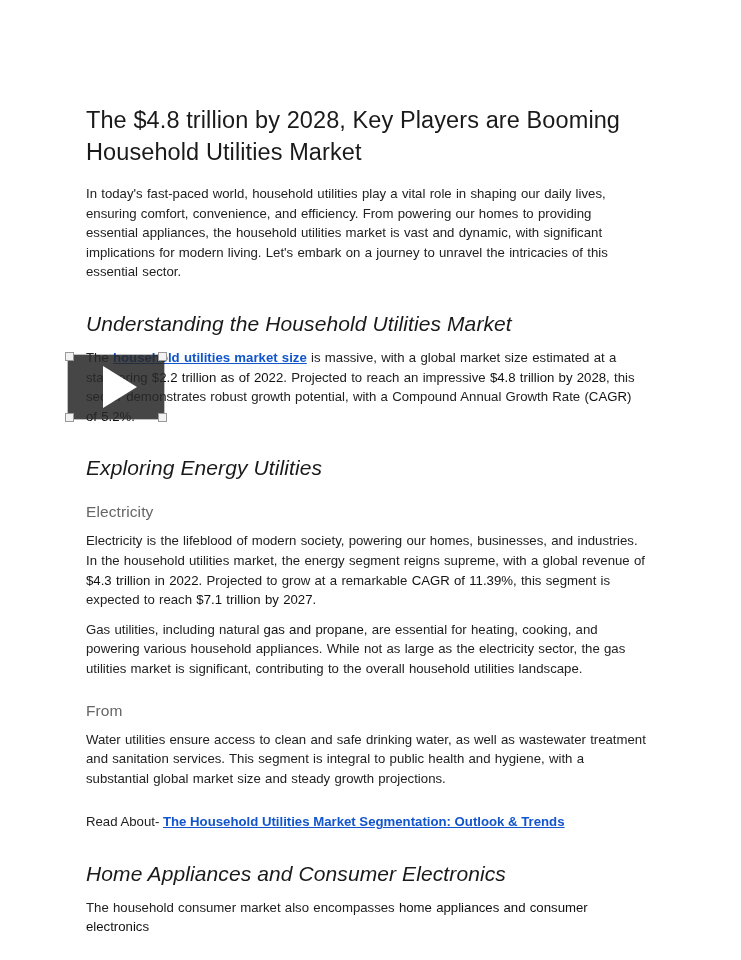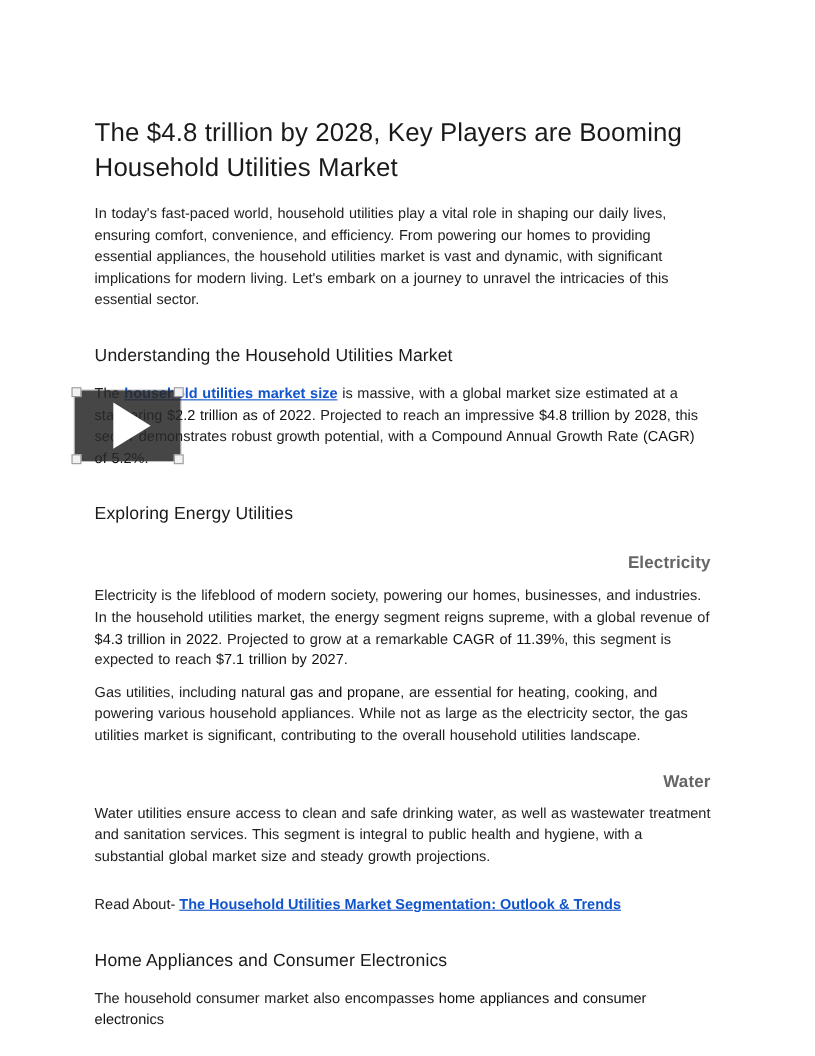--- a/index.html
+++ b/index.html
@@ -32,36 +32,36 @@
   h1.doc-title {
     font-size: 23.5px;
     font-weight: 400;
     line-height: 32px;
     color: #1a1a1a;
     margin: 0 0 16px 0;
     letter-spacing: 0.1px;
   }
 
   h2.section-heading {
-    font-size: 16px;
+    font-size: 21px;
     font-weight: 400;
     line-height: 24px;
     color: #1a1a1a;
     margin: 30px 0 12px 0;
     letter-spacing: 0.1px;
+    font-style: italic;
   }
 
   h3.sub-heading {
     font-size: 15.5px;
-    font-weight: 700;
+    font-weight: 400;
     line-height: 20px;
     color: #666666;
     margin: 22px 0 9px 0;
     letter-spacing: 0.1px;
-    text-align: right;
   }
 
   p.body-text {
     font-size: 13.2px;
     line-height: 19.6px;
     color: #212121;
     margin: 0 0 10px 0;
     text-align: left;
     word-spacing: 0.6px;
   }
@@ -153,21 +153,21 @@
 
     <h2 class="section-heading">Exploring Energy Utilities</h2>
 
     <h3 class="sub-heading">Electricity</h3>
 
     <p class="body-text"><span>Electricity is the lifeblood of modern society, powering our homes, businesses, and industries. In the household utilities market, the energy segment reigns supreme, with a global revenue of </span><span class="b">$4.3 trillion in 2022</span><span>. Projected to grow at a remarkable </span><span class="b">CAGR of 11.39%</span><span>, this segment is expected to reach </span><span class="b">$7.1 trillion by 2027</span><span>.</span></p>
 
 
     <p class="body-text"><span>Gas utilities, including natural </span><span class="b">gas and propane</span><span>, are essential for heating, cooking, and powering various household appliances. While not as large as the electricity sector, the gas utilities market is significant, contributing to the overall household utilities landscape.</span></p>
 
-    <h3 class="sub-heading">Water</h3>
+    <h3 class="sub-heading">From</h3>
 
     <p class="body-text">Water utilities ensure access to clean and safe drinking water, as well as wastewater treatment and sanitation services. This segment is integral to public health and hygiene, with a substantial global market size and steady growth projections.</p>
 
     <p class="read-about-line"><span>Read About- </span><a class="doc-link">The Household Utilities Market Segmentation: Outlook &amp; Trends</a></p>
 
     <h2 class="section-heading">Home Appliances and Consumer Electronics</h2>
 
     <p class="body-text"><span>The household consumer market also encompasses </span><span class="b">home appliances and consumer electronics</span></p>
 
   </div>

